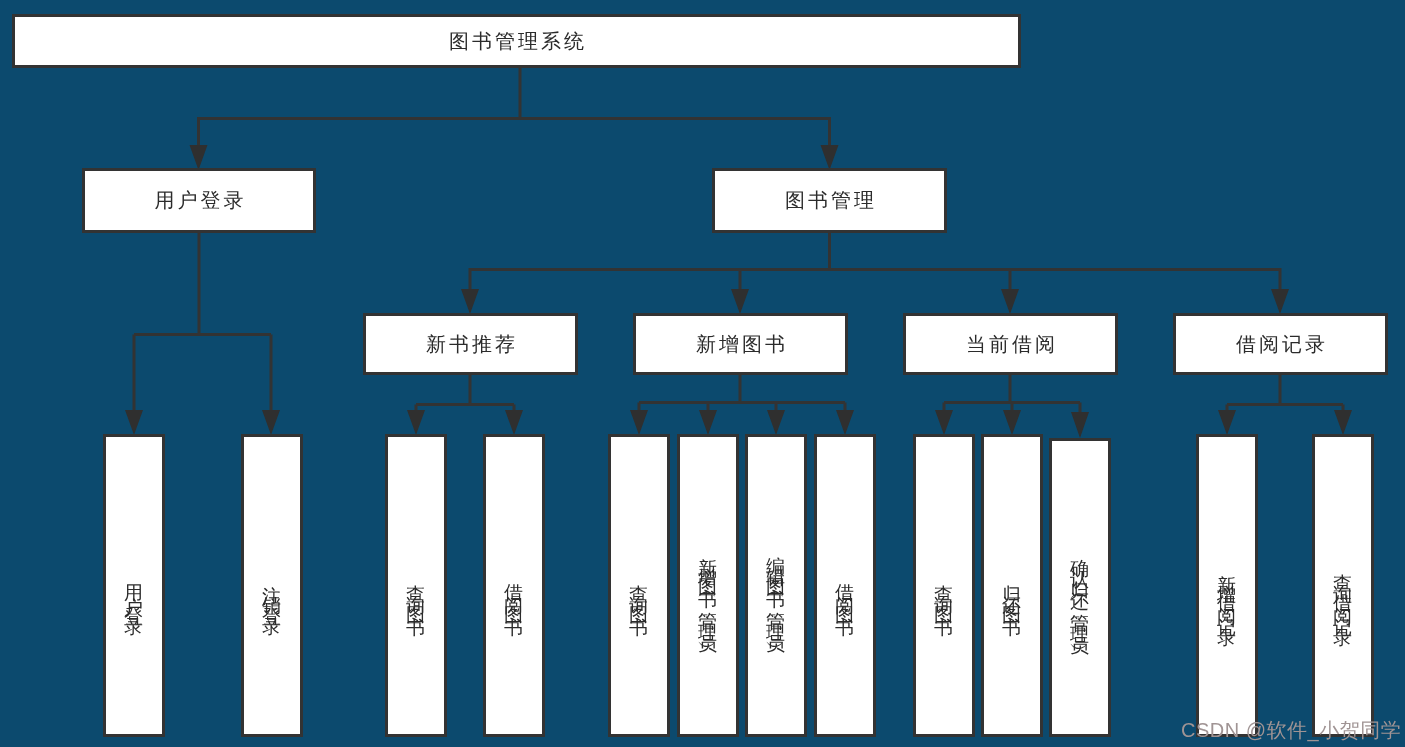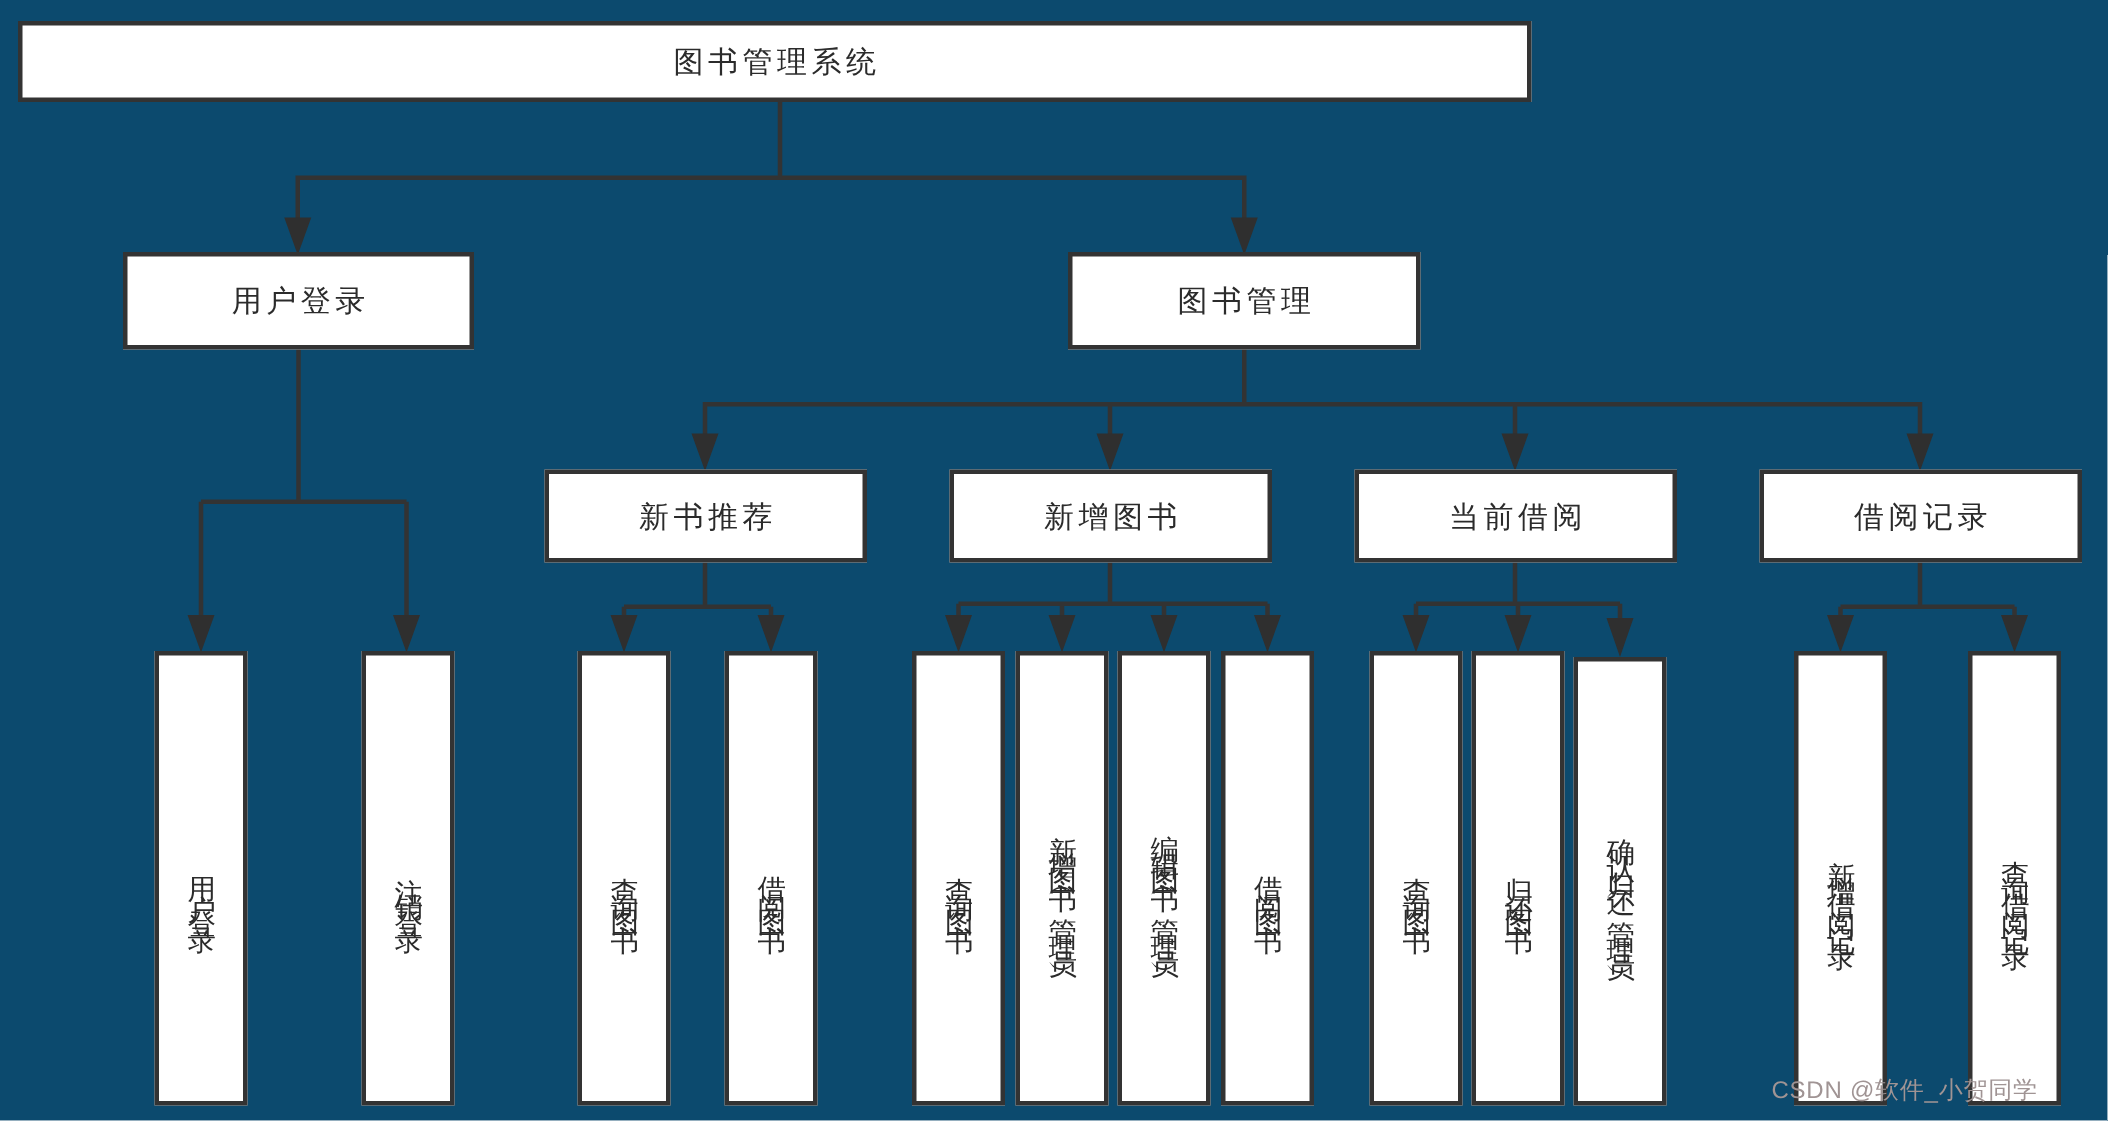--- a/index.html
+++ b/index.html
@@ -51,21 +51,21 @@
     font-size: 19px;
     line-height: 1;
     letter-spacing: 11px;
     color: #2b2b2b;
     transform: translateY(5.5px); 
   }
   .watermark {
     position: absolute;
     left: 1181px;
     top: 717px;
-    font-size: 16px;
+    font-size: 20px;
     color: #a09494;
     letter-spacing: 0.5px;
     white-space: nowrap;
     z-index: 3;
   }
 </style>
 </head>
 <body>
 
 <div class="stage">

